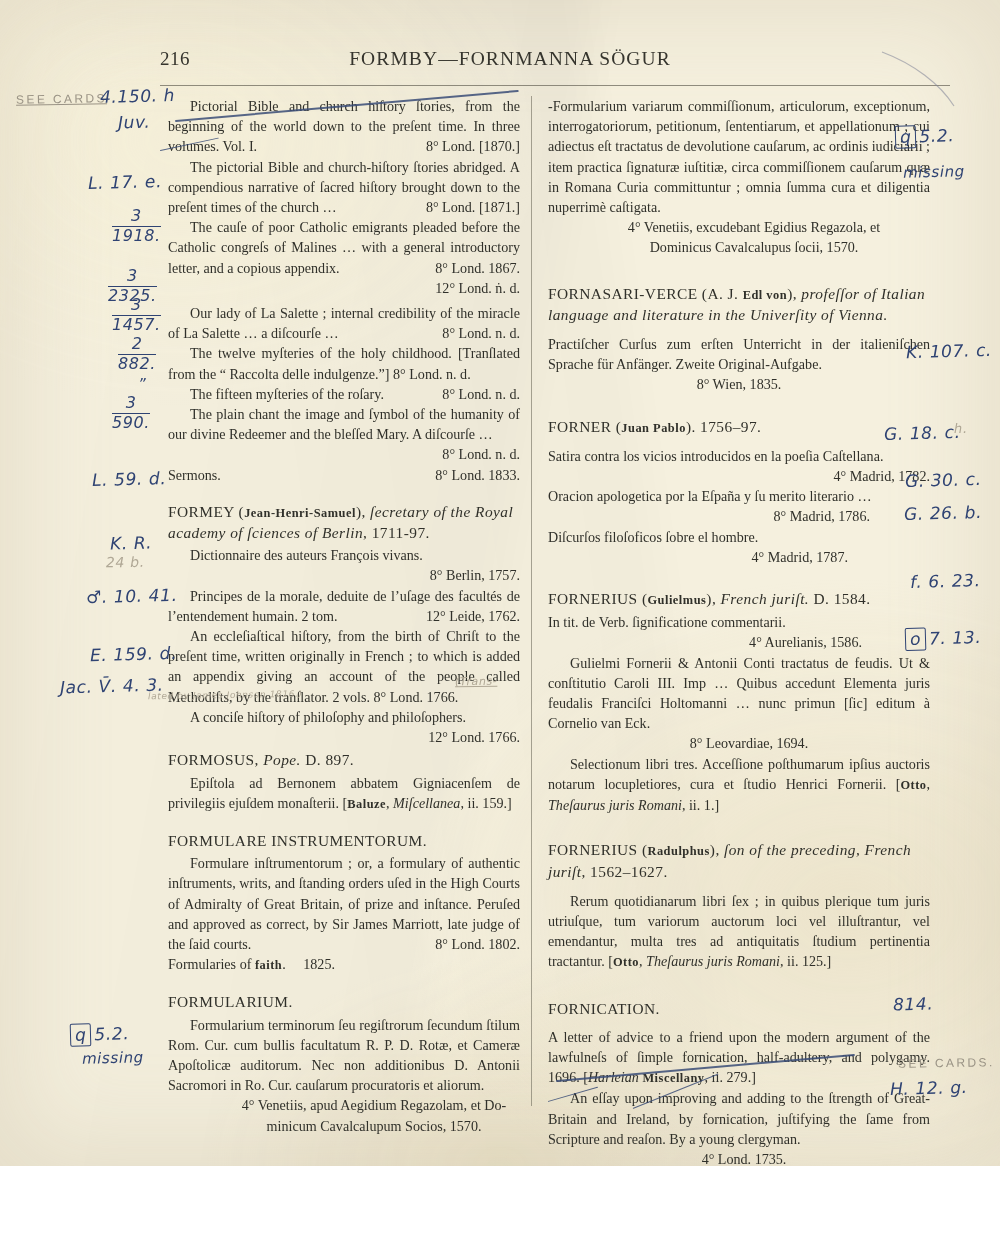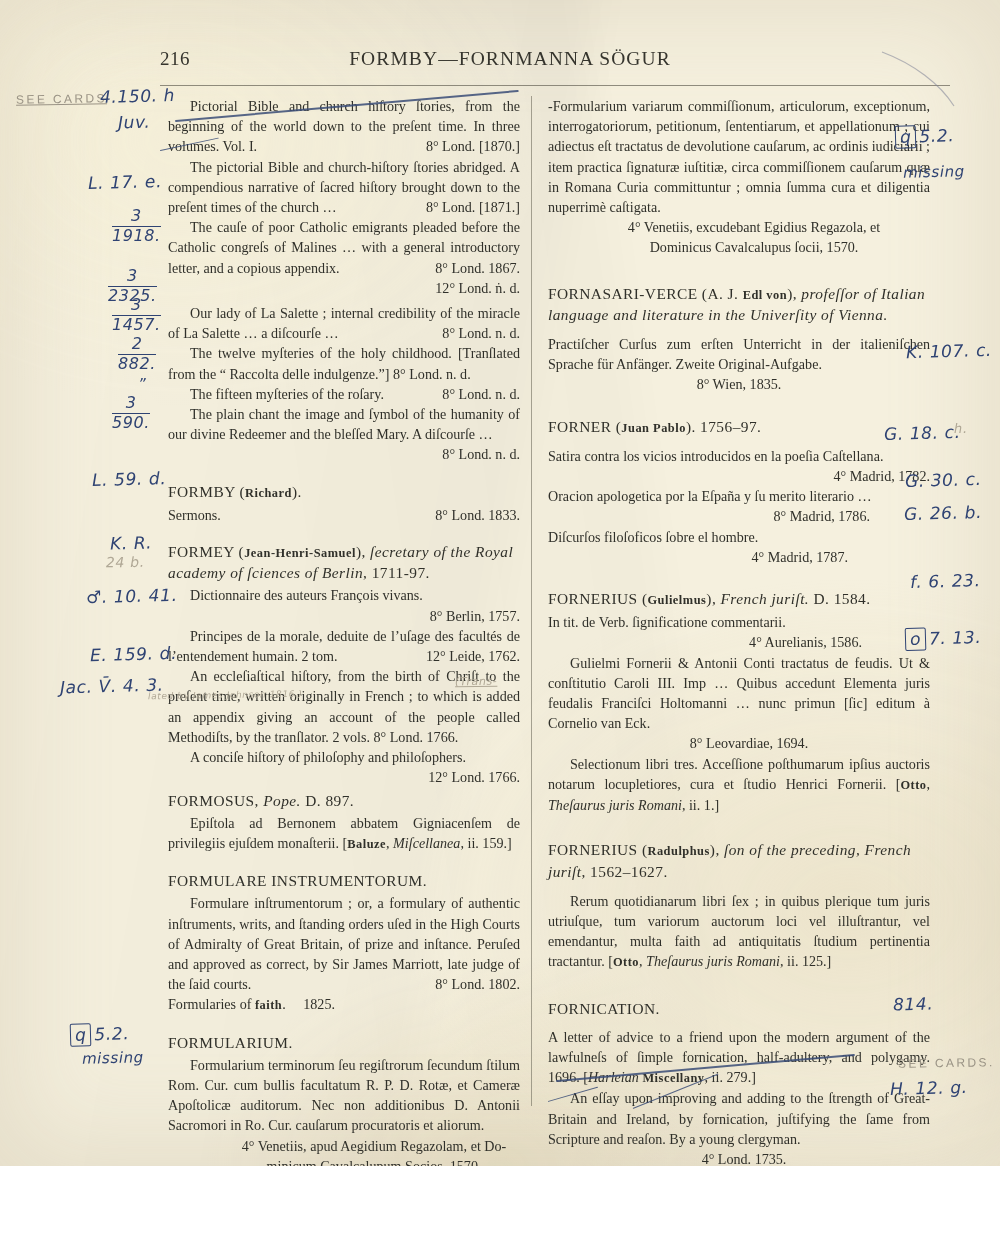--- a/index.html
+++ b/index.html
@@ -260,23 +260,20 @@
     </div>
 
     <div class="entry">
       <div class="body">
         <span>The plain chant the image and ſymbol of the humanity of our divine Redeemer and the bleſſed Mary. A diſcourſe …</span>
         <span class="pushright">8° Lond. n. d.</span>
       </div>
       <div class="clr"></div>
     </div>
 
-    <div class="heading">
-      <span>FORMBY</span><span> (</span><span class="sc">Richard</span><span>).</span>
-    </div>
     <div class="entry">
       <div class="body noindent">
         <span>Sermons.</span>
         <span class="pushright">8° Lond. 1833.</span>
       </div>
       <div class="clr"></div>
     </div>
 
     <div class="heading">
       <span>FORMEY</span><span> (</span><span class="sc">Jean-Henri-Samuel</span><span>), </span><span class="it">ſecretary of the Royal academy of ſciences of Berlin</span><span>, 1711-97.</span>
@@ -392,21 +389,21 @@
       <div class="body">
         <span>Selectionum libri tres.  Acceſſione poſthumarum ipſius auctoris notarum locupletiores, cura et ſtudio Henrici Fornerii. [</span><span class="sc">Otto</span><span>, </span><span class="it">Theſaurus juris Romani</span><span>, ii. 1.]</span>
       </div>
     </div>
 
     <div class="heading" style="margin-top:25px">
       <span>FORNERIUS</span><span> (</span><span class="sc">Radulphus</span><span>), </span><span class="it">ſon of the preceding, French juriſt</span><span>, 1562–1627.</span>
     </div>
     <div class="entry">
       <div class="body" style="margin-top:9px">
-        <span>Rerum quotidianarum libri ſex ; in quibus plerique tum juris utriuſque, tum variorum auctorum loci vel illuſtrantur, vel emendantur, multa faith ad antiquitatis ſtudium pertinentia tractantur. [</span><span class="sc">Otto</span><span>, </span><span class="it">Theſaurus juris Romani</span><span>, ii. 125.]</span>
+        <span>Rerum quotidianarum libri ſex ; in quibus plerique tum juris utriuſque, tum variorum auctorum loci vel illuſtrantur, vel emendantur, multa tres ad antiquitatis ſtudium pertinentia tractantur. [</span><span class="sc">Otto</span><span>, </span><span class="it">Theſaurus juris Romani</span><span>, ii. 125.]</span>
       </div>
     </div>
 
     <div class="heading" style="margin-top:26px">FORNICATION.</div>
     <div class="entry">
       <div class="body noindent" style="margin-top:8px">
         <span>A letter of advice to a friend upon the modern argument of the lawfulneſs of ſimple fornication, half-adultery, and polygamy.  1696.  [</span><span class="it">Harleian</span><span class="sc"> Miscellany</span><span>, ii. 279.]</span>
       </div>
     </div>
     <div class="entry">

